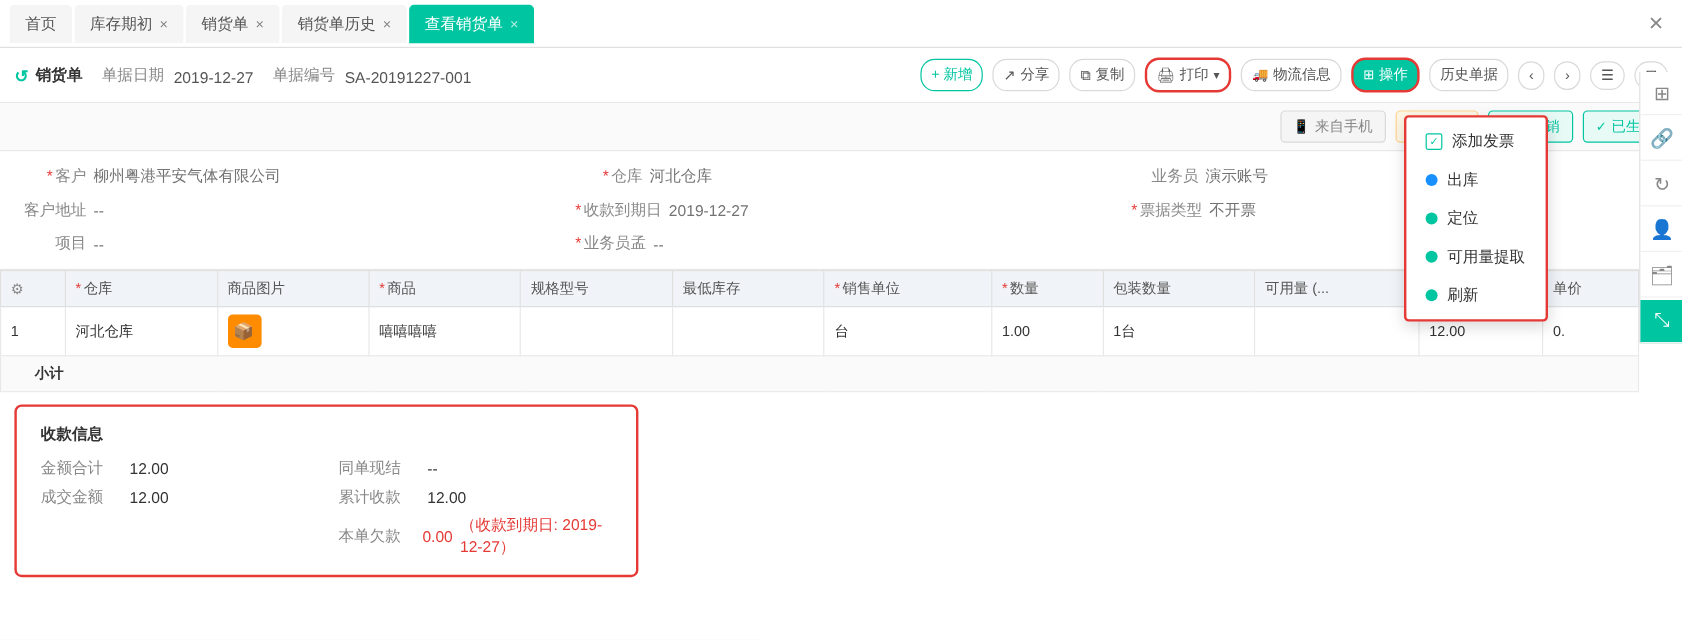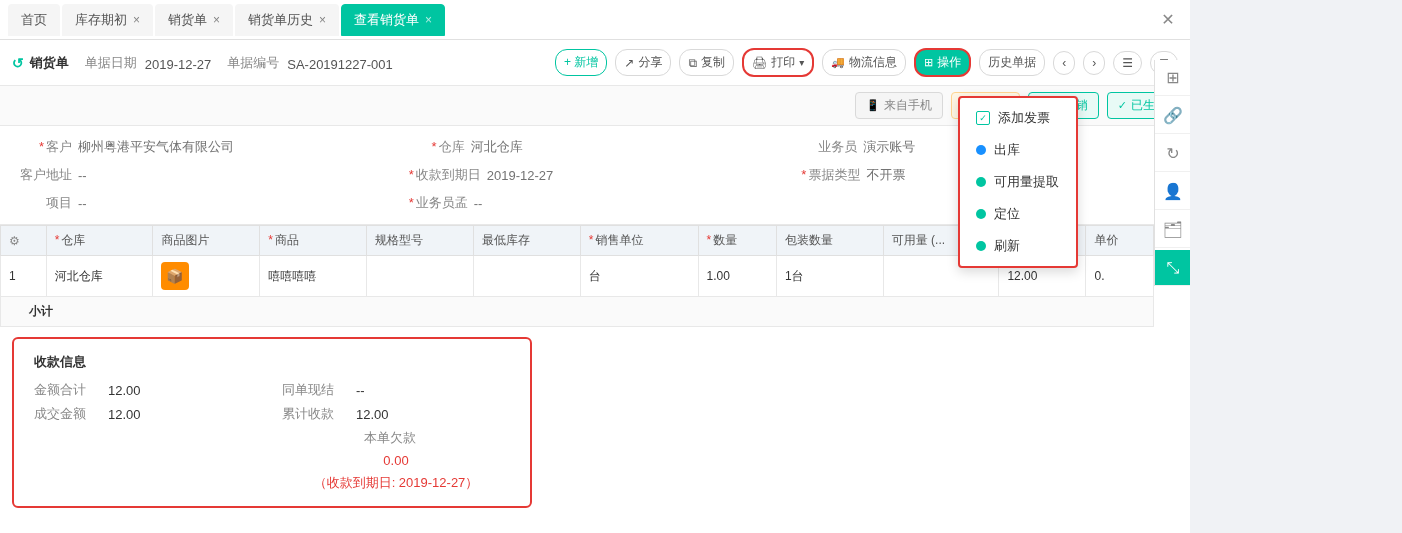--- a/index.html
+++ b/index.html
@@ -130,21 +130,21 @@
       cursor: pointer; color: #888; font-size: 16px; border-bottom: 1px solid #f0f0f0;
     }
     .sidebar-icon.active { background: #00c5a1; color: #fff; }
 
     
     .table-scroll { overflow-x: auto; }
   </style>
 </head>
 <body>
 
-<div style="width:1190px; min-height:533px; background:#fff; position:relative; overflow:hidden;">
+<div style="width:1402px; min-height:533px; background:#fff; position:relative; overflow:hidden;">
 
   <div class="tab-bar">
     <div class="tab">
       <span>首页</span>
     </div>
     <div class="tab">
       <span>库存期初</span>
       <span class="close">×</span>
     </div>
     <div class="tab">
@@ -325,46 +325,46 @@
         <span class="payment-value">--</span>
       </div>
       <div class="payment-row">
         <span class="payment-label">成交金额</span>
         <span class="payment-value">12.00</span>
       </div>
       <div class="payment-row">
         <span class="payment-label">累计收款</span>
         <span class="payment-value">12.00</span>
       </div>
-      <div style="grid-column: 2; display:flex; align-items:center; gap:6px;flex-direction:column;">
+      <div style="grid-column: 2; display:flex; align-items:center; gap:6px;">
         <span class="payment-label">本单欠款</span>
         <span class="payment-value red">0.00</span>
         <span class="payment-value red">（收款到期日: 2019-12-27）</span>
       </div>
     </div>
   </div>
 
   <div class="dropdown-menu">
     <div class="dropdown-item">
       <span class="sq-icon">
         <span style="font-size:9px; color:#00c5a1;">✓</span>
       </span>
       <span>添加发票</span>
     </div>
     <div class="dropdown-item">
       <span class="dot dot-blue"></span>
       <span>出库</span>
     </div>
     <div class="dropdown-item">
       <span class="dot dot-teal"></span>
+      <span>定位</span>
+    </div>
+    <div class="dropdown-item">
+      <span class="dot dot-teal"></span>
       <span>可用量提取</span>
-    </div>
-    <div class="dropdown-item">
-      <span class="dot dot-teal"></span>
-      <span>定位</span>
     </div>
     <div class="dropdown-item">
       <span class="dot dot-teal"></span>
       <span>刷新</span>
     </div>
   </div>
 
   <div class="right-sidebar">
     <div class="sidebar-icon">⊞</div>
     <div class="sidebar-icon">🔗</div>

